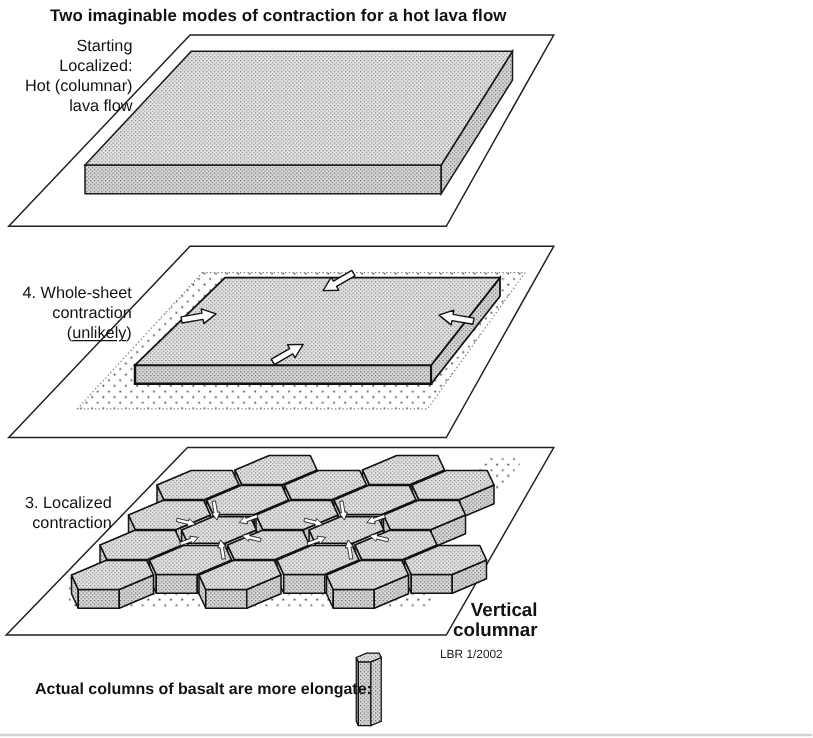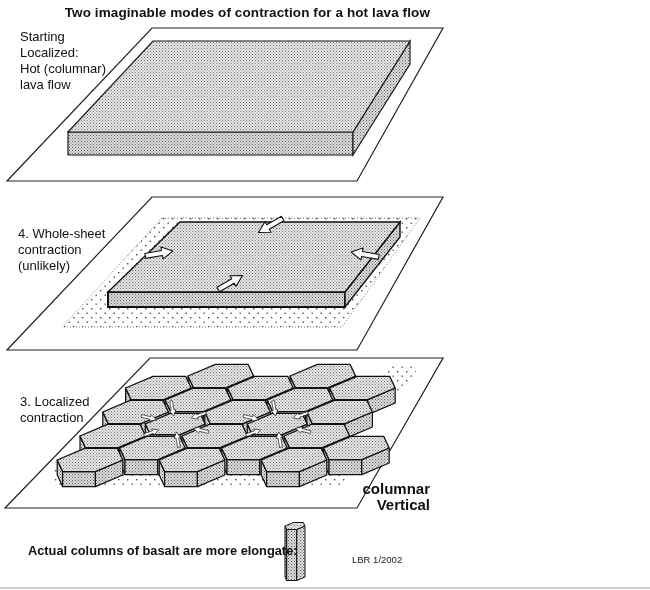--- a/index.html
+++ b/index.html
@@ -2,31 +2,31 @@
 <html><head>
 <meta charset="utf-8">
 <style>
   html,body{margin:0;padding:0;background:#ffffff;}
   .canvas{
     position:relative;width:650px;height:590px;background:#ffffff;
     font-family:"Liberation Sans",sans-serif;color:#111;overflow:hidden;
   }
   .canvas svg{position:absolute;left:0;top:0;}
   .title{
-    position:absolute;left:40px;top:5px;width:390px;text-align:right;
+    position:absolute;left:40px;top:5px;width:390px;text-align:left;
     font-weight:bold;font-size:13.5px;letter-spacing:.1px;
   }
-  .lbl{position:absolute;font-size:13px;line-height:16px;}
+  .lbl{position:absolute;font-size:13px;line-height:16px;text-align:right;}
   .vj{
     position:absolute;right:220px;top:481px;width:140px;text-align:right;
     font-weight:bold;font-size:15px;line-height:16px;
   }
   .foot{position:absolute;left:28px;top:543px;font-size:12.8px;font-weight:bold;}
-  .credit{position:absolute;left:352px;top:554px;font-size:9.5px;color:#222;}
-  .u{text-underline-offset:2px;}
+  .credit{position:absolute;left:352px;top:518px;font-size:9.5px;color:#222;}
+  .u{text-decoration:underline;text-underline-offset:2px;}
   .edge{position:absolute;left:0;top:587px;width:650px;height:1.5px;background:#ccd4da;}
 </style>
 </head>
 <body>
 
 <div class="canvas">
 
   <svg width="650" height="590" viewBox="0 0 650 590">
     <defs>
       <pattern id="dense" width="3" height="3" patternUnits="userSpaceOnUse">
@@ -236,20 +236,20 @@
     <div>contraction</div>
     <div><span>(</span><span class="u">unlikely</span><span>)</span></div>
   </div>
 
   <div class="lbl" style="left:20px;top:394px">
     <div>3. Localized</div>
     <div>contraction</div>
   </div>
 
   <div class="vj">
+    <div>Vertical</div>
     <div>columnar</div>
-    <div>Vertical</div>
   </div>
 
   <div class="foot">Actual columns of basalt are more elongate:</div>
   <div class="credit">LBR 1/2002</div>
   <div class="edge"></div>
 </div>
 
 </body></html>

